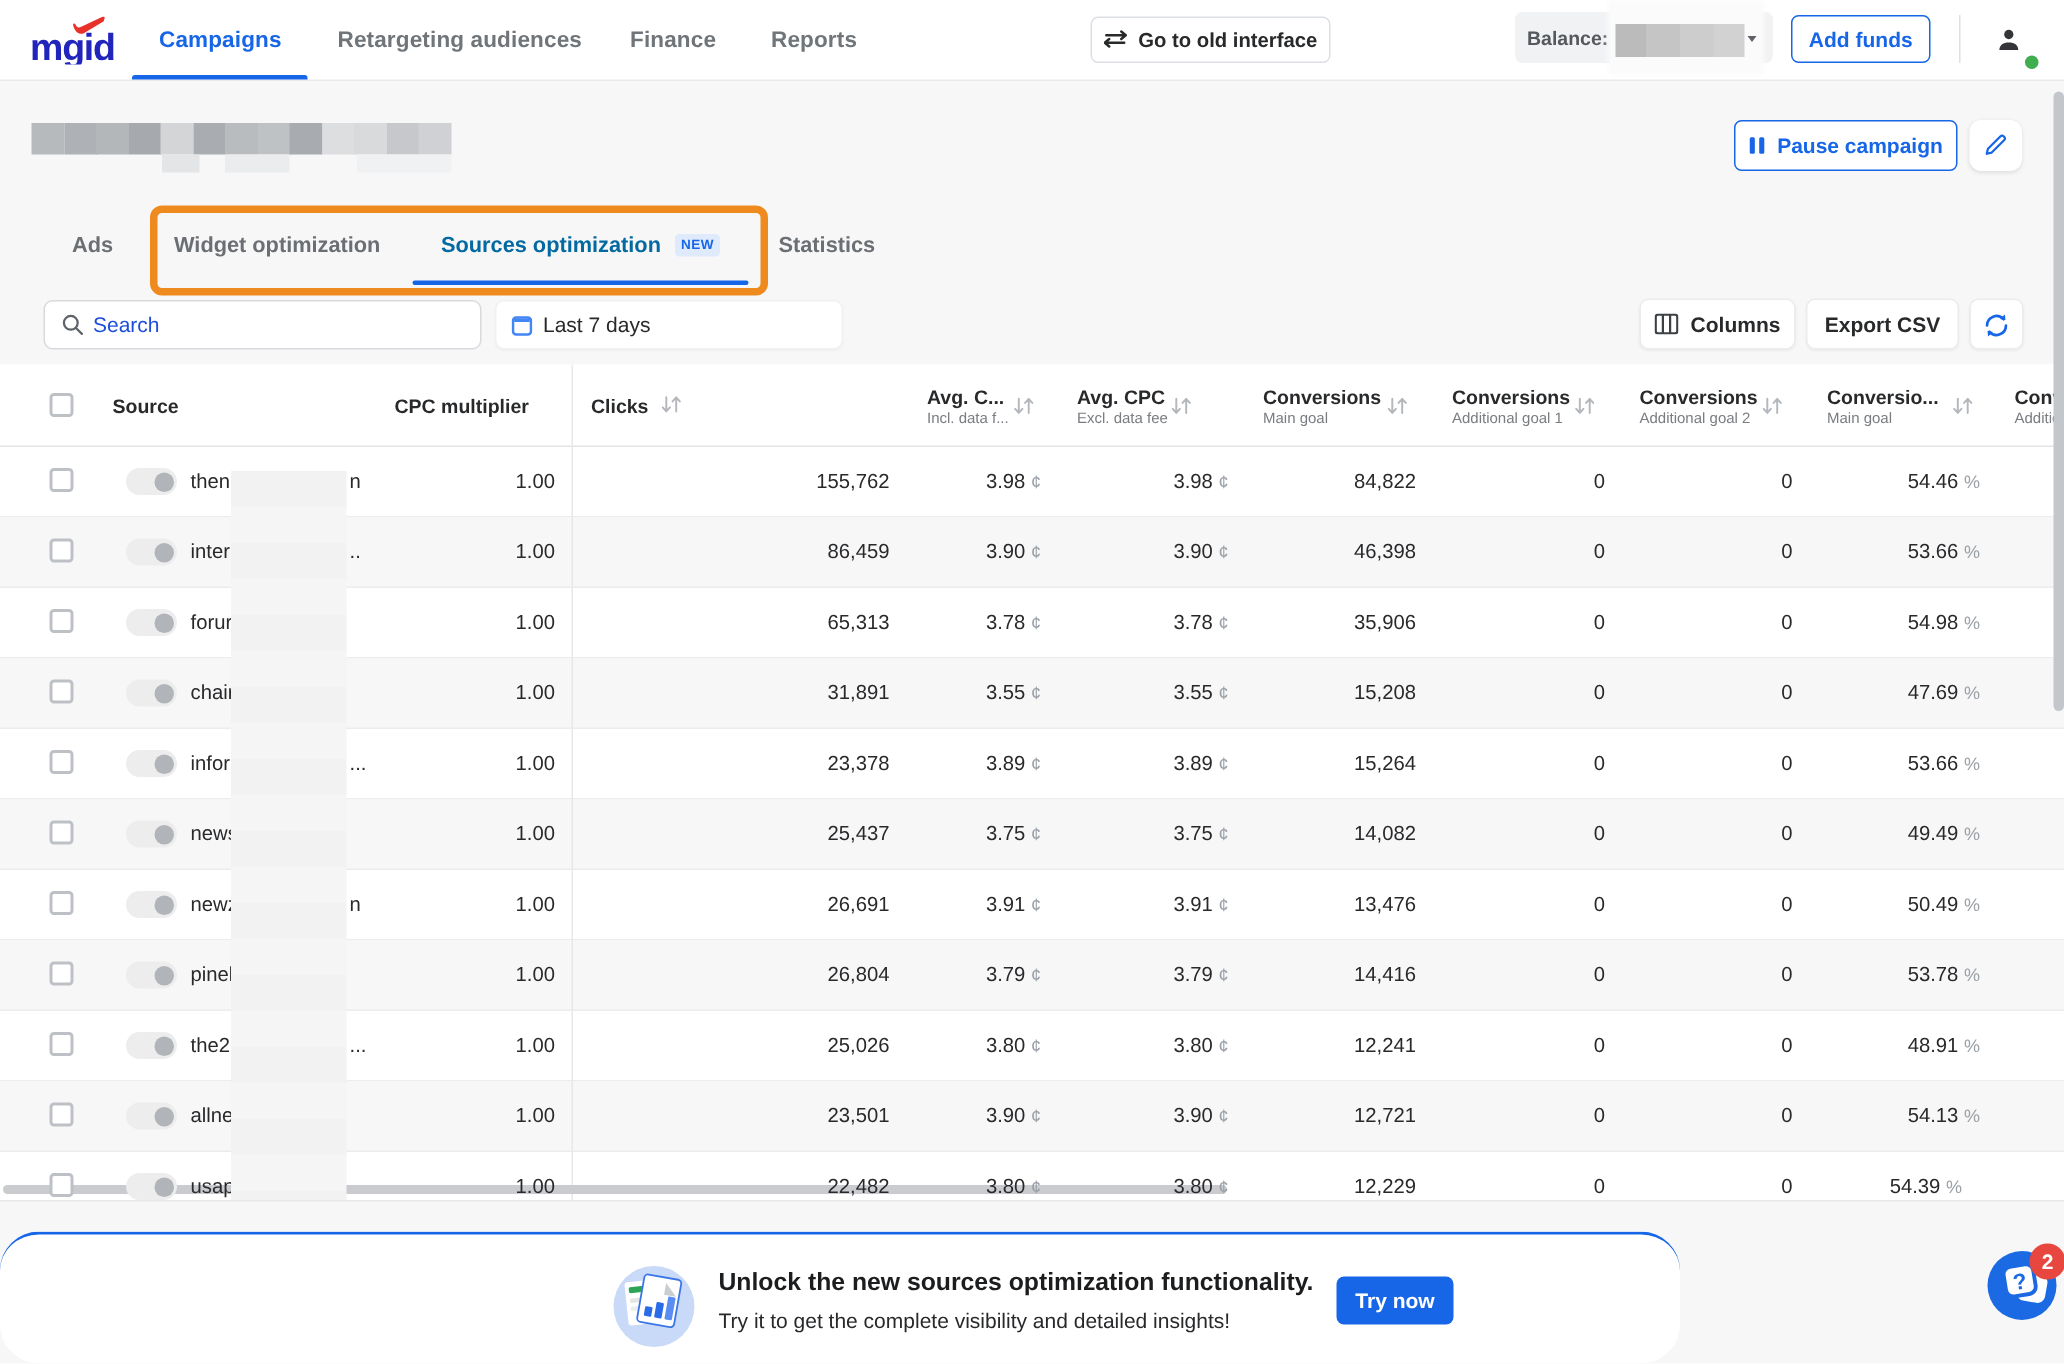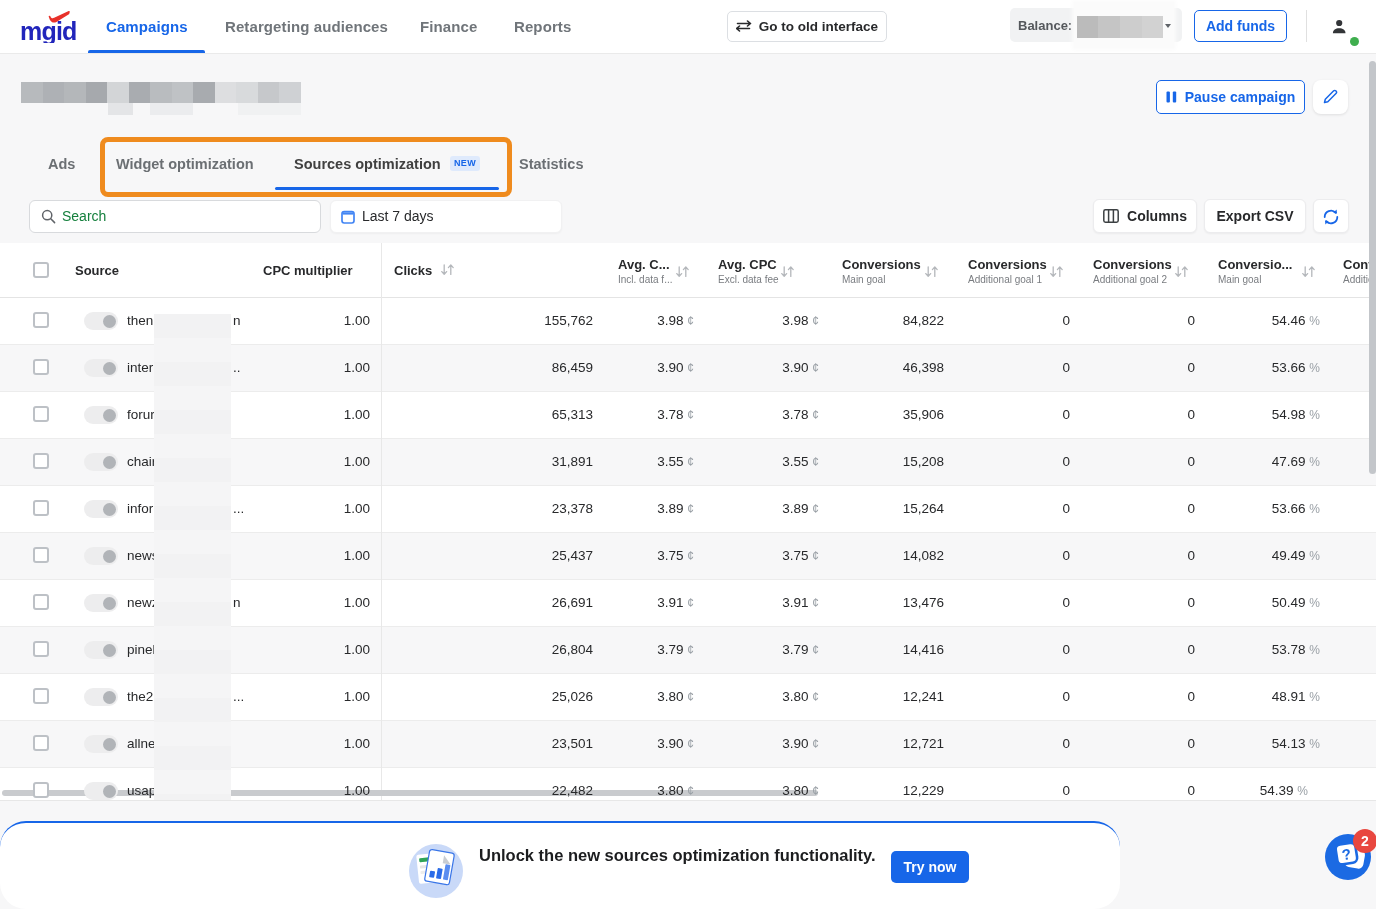--- a/index.html
+++ b/index.html
@@ -21,28 +21,28 @@
 #btn-add { position:absolute; left:1194px; top:10px; width:93px; height:32px; border:1px solid #1766e8; border-radius:5px; color:#1766e8; font-size:14px; font-weight:700; line-height:30px; text-align:center; background:#fff; }
 #hdr-div { position:absolute; left:1306px; top:10px; width:1px; height:32px; background:#e0e0e0; }
 #green-dot { position:absolute; left:1350px; top:37px; width:9px; height:9px; border-radius:50%; background:#3fae4e; }
 
 
 #pause { position:absolute; left:1156px; top:80px; width:149px; height:34px; background:#fff; border:1px solid #1766e8; border-radius:5px; color:#1766e8; font-size:14px; font-weight:700; line-height:32px; text-align:center; }
 #edit { position:absolute; left:1313px; top:80px; width:35px; height:34px; background:#fff; border-radius:8px; box-shadow:0 1px 3px rgba(0,0,0,.1); }
 
 
 .tab { position:absolute; top:156px; font-size:14.5px; font-weight:700; color:#6b6f73; }
-#tab-src { color:#404040; }
+#tab-src { color:#0369a1; }
 #new-badge { position:absolute; left:450px; top:156px; width:30px; height:15px; background:#dfeafc; border-radius:3px; font-size:9px; font-weight:700; color:#1766e8; text-align:center; line-height:15px; letter-spacing:.3px; }
 #tab-underline { position:absolute; left:275px; top:187px; width:224px; height:3px; background:#1766e8; border-radius:2px; }
 #orange { position:absolute; left:100px; top:137px; width:412px; height:60px; border:5px solid #ef8b1e; border-radius:8px; z-index:5; }
 
 
 #search { position:absolute; left:29px; top:200px; width:292px; height:33px; background:#fff; border:1px solid #d8dadd; border-radius:6px; }
-#search span { position:absolute; left:32px; top:7px; font-size:14px; color:#15803d; }
+#search span { position:absolute; left:32px; top:7px; font-size:14px; color:#1d4ed8; }
 #date { position:absolute; left:330px; top:200px; width:232px; height:33px; background:#fff; border:1px solid #f1f1f2; border-radius:6px; box-shadow:0 1px 2px rgba(0,0,0,.04); }
 #date span { position:absolute; left:31px; top:7px; font-size:14px; font-weight:400; color:#28292b; }
 .wbtn { position:absolute; top:199px; height:34px; background:#fff; border:1px solid #ececee; border-radius:6px; box-shadow:0 1px 2px rgba(0,0,0,.05); font-size:14px; font-weight:700; color:#28292b; text-align:center; }
 #btn-cols { left:1093px; width:104px; line-height:32px; }
 #btn-csv { left:1204px; width:102px; line-height:32px; }
 #btn-refresh { left:1313px; width:36px; }
 
 
 #table { position:absolute; left:0; top:243px; width:1376px; height:558px; background:#fff; overflow:hidden; border-bottom:1px solid #e7e7e7; }
 #thead { position:absolute; left:0; top:0; width:1376px; height:55px; background:#fff; border-bottom:1px solid #e4e4e4; }
@@ -389,20 +389,21 @@
       <g transform="rotate(10 32 26)">
           <rect x="17.5" y="7.5" width="25" height="32" rx="2.5" fill="#fff" stroke="#3a76e8" stroke-width="1.2"></rect>
           <path d="M32.5 11 L40.5 19 L32.5 19 Z" fill="#c9cdd2"></path>
           <rect x="21.5" y="28.5" width="5" height="6.5" rx="0.8" fill="#2a6be8"></rect>
           <rect x="28.5" y="24.5" width="5" height="10.5" rx="0.8" fill="#2a6be8"></rect>
           <rect x="35.5" y="19.5" width="5" height="15.5" rx="0.8" fill="#5a8df0"></rect>
         </g>
     </svg>
   </div>
   <div id="btitle">Unlock the new sources optimization functionality.</div>
+  <div id="bsub">Try it to get the complete visibility and detailed insights!</div>
   <div id="trynow">Try now</div>
 </div>
 
 <div id="chat">
   <svg width="46" height="46" viewBox="0 0 46 46">
     <g transform="rotate(10 30 26)">
         <rect x="20" y="15" width="19" height="19" rx="5" fill="#fff"></rect>
       </g>
     <g transform="rotate(-9 22 20)">
         <rect x="11.5" y="9.5" width="20" height="20" rx="5" fill="#fff" stroke="#1b6ae3" stroke-width="2.6"></rect>

